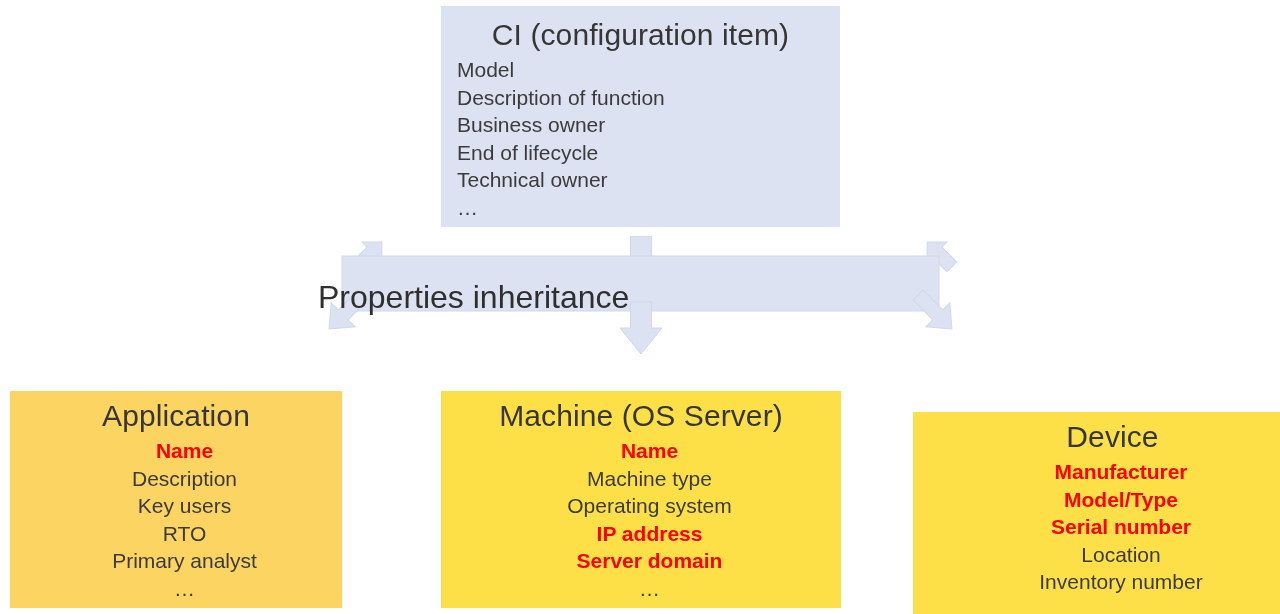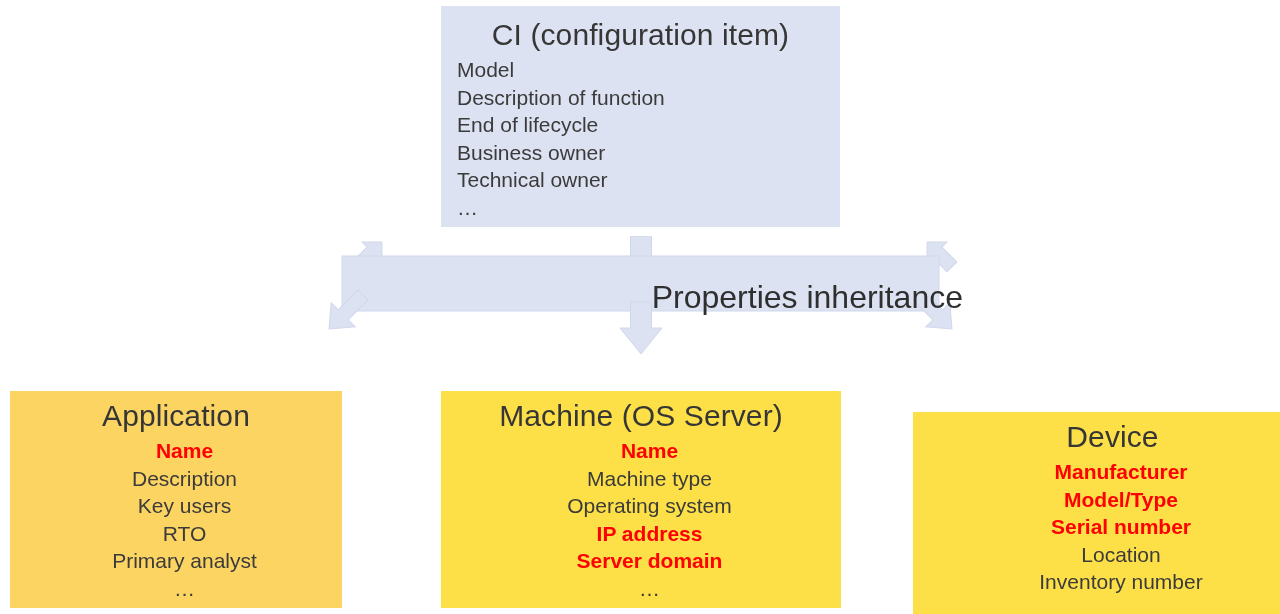--- a/index.html
+++ b/index.html
@@ -84,21 +84,21 @@
     display: block;
   }
   #inherit-label {
     position: absolute;
     left: 318px;
     top: 236px;
     width: 645px;
     height: 120px;
     display: flex;
     align-items: center;
-    justify-content: flex-end;
+    justify-content: flex-start;
     pointer-events: none;
   }
   #inherit-label span {
     font-size: 32px;
     line-height: 36px;
     color: #2f2f2f;
     white-space: nowrap;
     transform: translateY(1px);
   }
 
@@ -137,22 +137,22 @@
 </head>
 <body>
 
 <div id="canvas">
 
   <div class="node-box" id="ci-box">
     <div class="node-title">CI (configuration item)</div>
     <ul class="prop-list">
       <li class="prop-item">Model</li>
       <li class="prop-item">Description of function</li>
+      <li class="prop-item">Business owner</li>
       <li class="prop-item">End of lifecycle</li>
-      <li class="prop-item">Business owner</li>
       <li class="prop-item">Technical owner</li>
       <li class="prop-item ellipsis">…</li>
     </ul>
   </div>
 
   <div id="inherit-arrow">
     <svg width="645" height="120" viewBox="0 0 645 120" xmlns="http://www.w3.org/2000/svg">
 
       <rect x="312.5" y="0" width="21" height="26" fill="#dce2f1" stroke="#cfd8ea" stroke-width="1"></rect>
 

